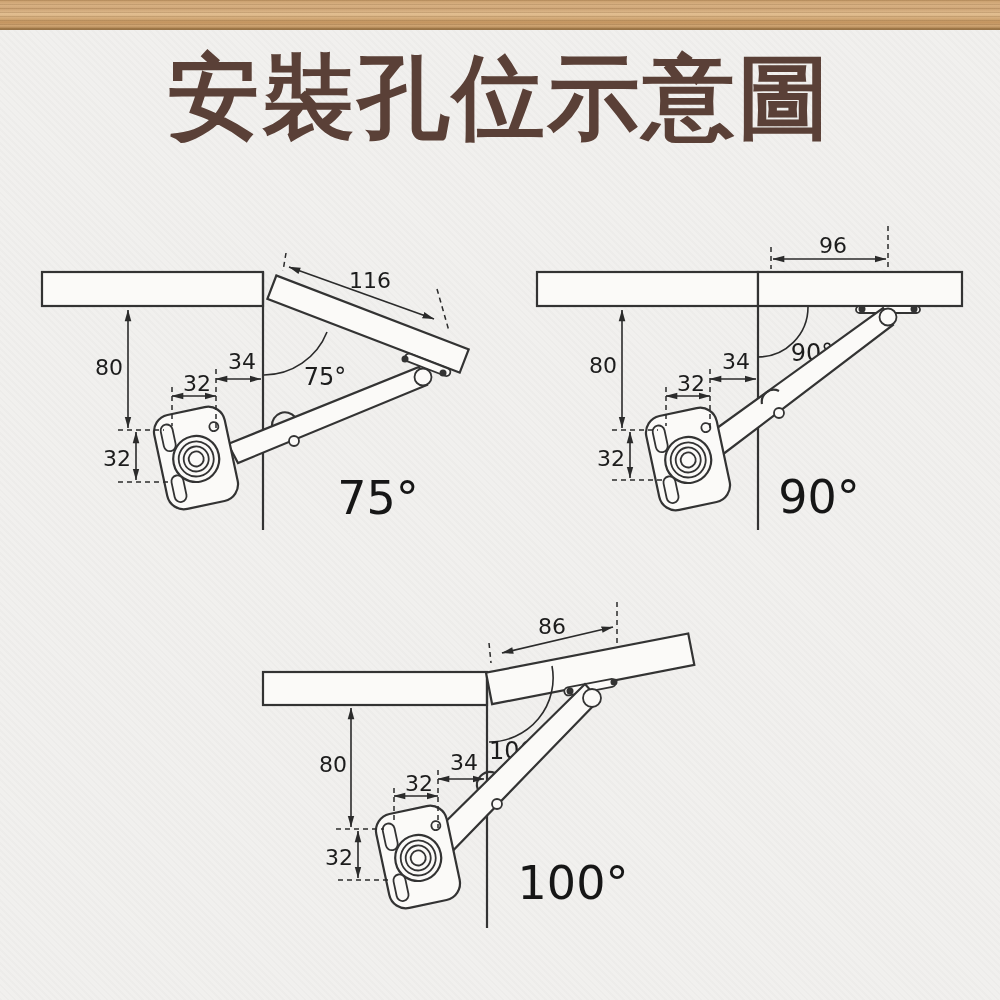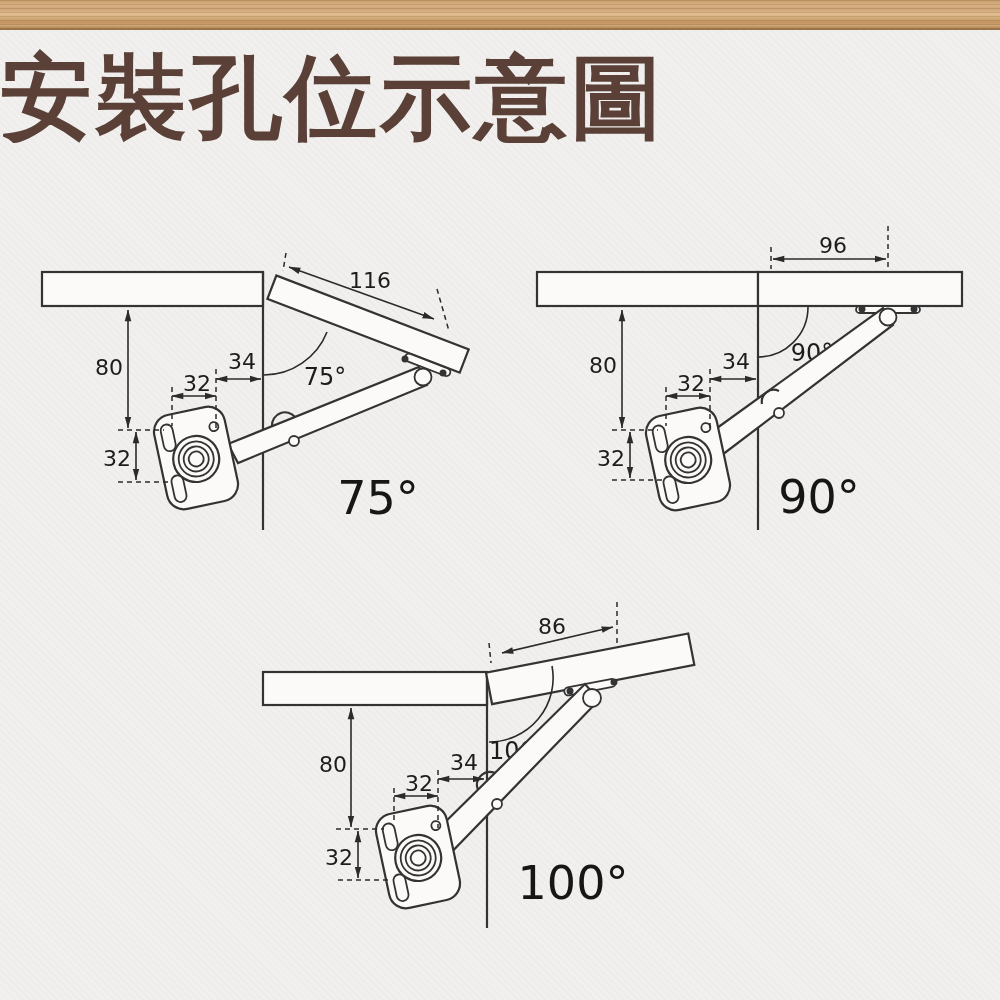--- a/index.html
+++ b/index.html
@@ -11,21 +11,21 @@
     font-family:"DejaVu Sans", sans-serif;
   }
   .wood{
     position:absolute;left:0;top:0;width:1000px;height:30px;
     background:
       repeating-linear-gradient(180deg, rgba(122,87,46,.22) 0 1px, rgba(255,255,255,0) 1px 4px),
       linear-gradient(180deg,#c89d6b 0%,#d9b284 16%,#cda476 30%,#e2bf91 46%,#d3ab7a 60%,#c3945f 74%,#cfa574 86%,#a9814f 95%,#8d6a41 100%);
   }
   .title{
     position:absolute;left:0;top:44px;width:1000px;height:110px;
-    font-size:92px;line-height:108px;font-weight:700;
+    text-align:center;font-size:92px;line-height:108px;font-weight:700;
     letter-spacing:3px;color:#5a4037;white-space:nowrap;
   }
   svg.canvas{position:absolute;left:0;top:0;}
   .ln{stroke:#333;stroke-width:2.2;fill:none;}
   .fillshape{fill:#fbfaf8;stroke:#333;stroke-width:2.2;}
   .thin{stroke:#333;stroke-width:1.8;fill:#fbfaf8;}
   .dim{stroke:#2b2b2b;stroke-width:1.6;fill:none;}
   .dash{stroke:#2b2b2b;stroke-width:1.5;fill:none;stroke-dasharray:5 4;}
   text.num{font-size:22px;fill:#1c1c1c;text-anchor:middle;font-family:"DejaVu Sans",sans-serif;}
   text.deg{font-size:24px;fill:#1c1c1c;text-anchor:middle;font-family:"DejaVu Sans",sans-serif;}

